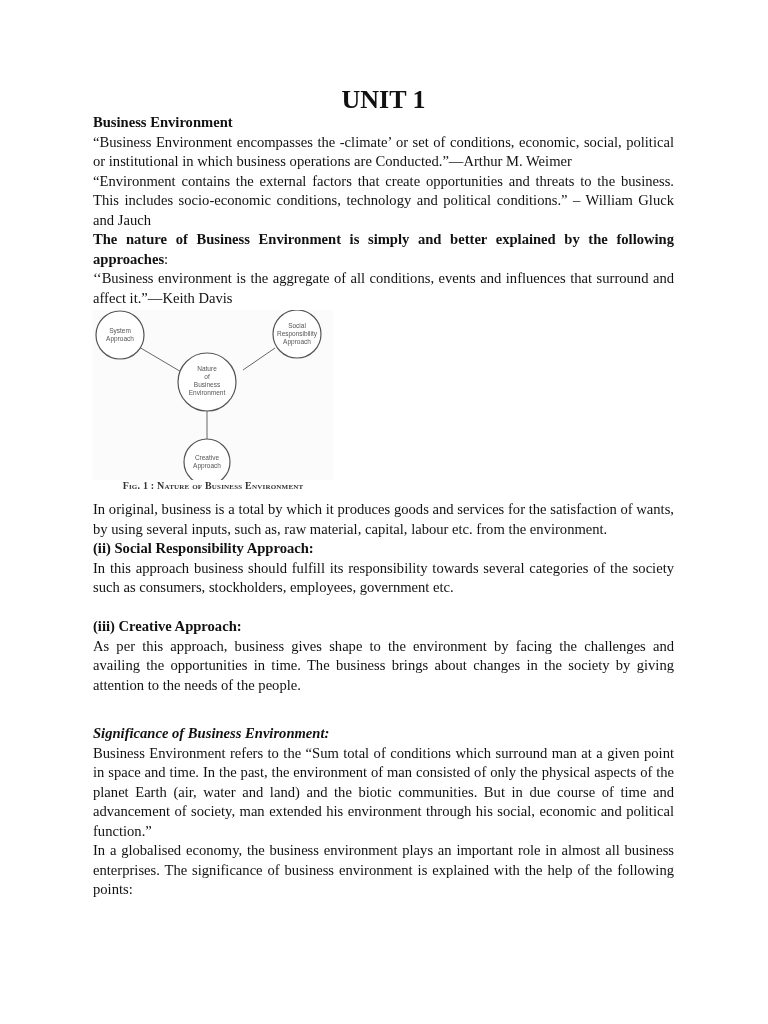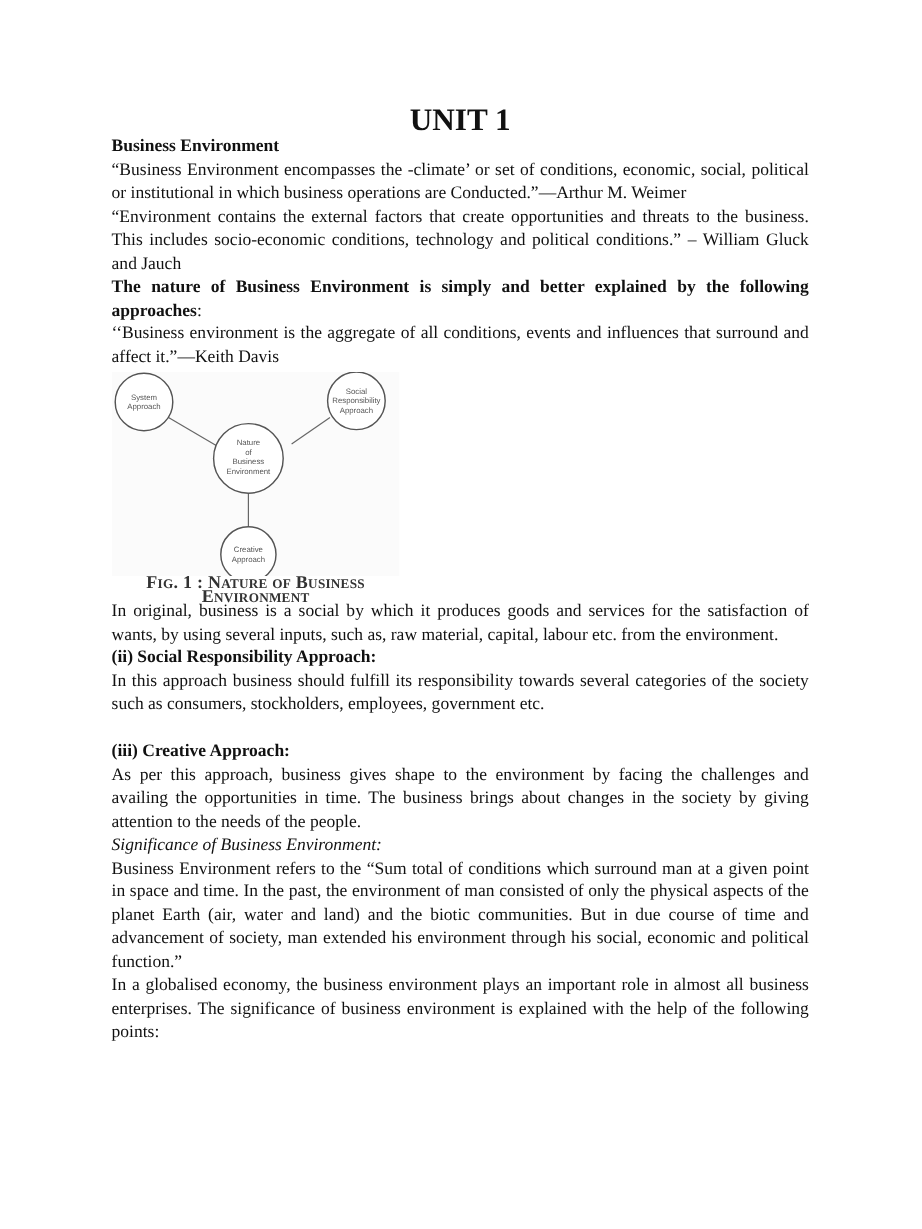--- a/index.html
+++ b/index.html
@@ -6,27 +6,27 @@
   body { width: 768px; height: 1024px; position: relative; overflow: hidden; }
   .page {
     position: absolute; left: 93px; top: 88px; width: 581px;
     font-family: "Liberation Serif", "DejaVu Serif", serif;
     font-size: 14.6px; line-height: 19.5px; color: #111;
   }
   .title { text-align: center; font-weight: bold; font-size: 26px; line-height: 24px; margin: 0 0 1px 0; }
   p { margin: 0; text-align: justify; }
   .last-left { text-align: left; }
   .bold { font-weight: bold; }
-  .bolditalic { font-weight: normal; font-style: italic; }
+  .bolditalic { font-weight: bold; font-style: italic; margin-top: 29px; }
   .gap { height: 19.5px; }
   .figure { position: relative; width: 240px; height: 188px; margin: 2px 0 2px 0; }
   .figure svg { position: absolute; left: 0; top: 0; }
   .caption {
     position: absolute; left: 0; top: 170px; width: 240px; text-align: center;
-    font-family: "Liberation Serif", serif; font-weight: bold; font-size: 15px;
+    font-family: "Liberation Serif", serif; font-weight: bold; font-size: 10px;
     font-variant: small-caps; letter-spacing: 0.2px; color: #333; line-height: 12px;
   }
   .node-label { font-family: "Liberation Sans", "DejaVu Sans", sans-serif; font-size: 6.5px; fill: #555; }
 </style>
 </head>
 <body>
 
 <div class="page">
   <div class="title">UNIT 1</div>
 
@@ -64,21 +64,21 @@
       </g>
       <g>
         <circle cx="114" cy="152" r="23" fill="#fff" stroke="#555" stroke-width="1.2"></circle>
         <text class="node-label" x="114" y="150" text-anchor="middle">Creative</text>
         <text class="node-label" x="114" y="158" text-anchor="middle">Approach</text>
       </g>
     </svg>
     <div class="caption">Fig. 1 : Nature of Business Environment</div>
   </div>
 
-  <p>In original, business is a social by which it produces goods and services for the satisfaction of wants, by using several inputs, such as, raw material, capital, labour etc. from the environment.</p>
+  <p>In original, business is a total by which it produces goods and services for the satisfaction of wants, by using several inputs, such as, raw material, capital, labour etc. from the environment.</p>
   <p class="bold last-left">(ii) Social Responsibility Approach:</p>
   <p>In this approach business should fulfill its responsibility towards several categories of the society such as consumers, stockholders, employees, government etc.</p>
   <div class="gap"></div>
   <p class="bold last-left">(iii) Creative Approach:</p>
   <p>As per this approach, business gives shape to the environment by facing the challenges and availing the opportunities in time. The business brings about changes in the society by giving attention to the needs of the people.</p>
   <p class="bolditalic last-left">Significance of Business Environment:</p>
   <p>Business Environment refers to the “Sum total of conditions which surround man at a given point in space and time. In the past, the environment of man consisted of only the physical aspects of the planet Earth (air, water and land) and the biotic communities. But in due course of time and advancement of society, man extended his environment through his social, economic and political function.”</p>
   <p>In a globalised economy, the business environment plays an important role in almost all business enterprises. The significance of business environment is explained with the help of the following points:</p>
 </div>
 

